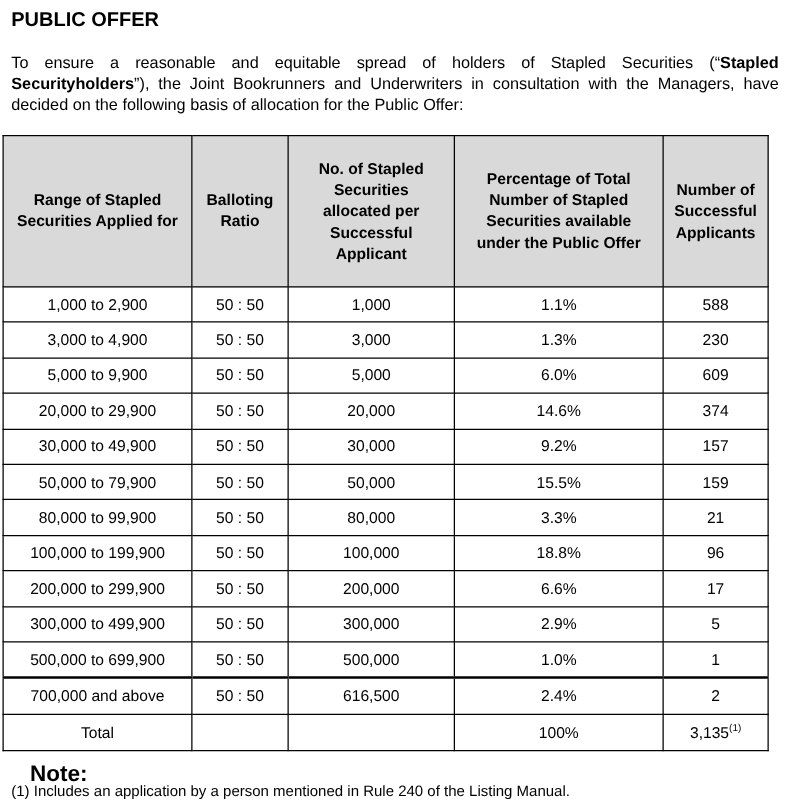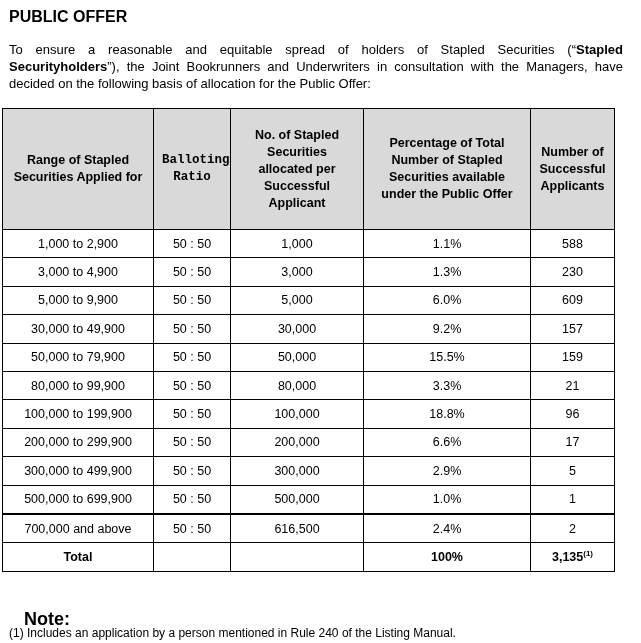--- a/index.html
+++ b/index.html
@@ -58,21 +58,21 @@
       font-size: 12.5px;
     }
     table.alloc td {
       height: 27.4px;
       line-height: 14px;
     }
     table.alloc tr.sep-top td {
       border-top: 2.2px solid #000;
     }
     table.alloc tr.total td {
-      font-weight: bold;
+      font-weight: normal;
       height: 28px;
       margin-top: 27px;
     }
     sup.fn {
       font-size: 8px;
       vertical-align: 5px;
       line-height: 0;
     }
     .note-label {
       position: absolute;
@@ -99,21 +99,21 @@
   <colgroup>
     <col style="width:151px">
     <col style="width:77px">
     <col style="width:133px">
     <col style="width:167px">
     <col style="width:84px">
   </colgroup>
   <thead>
     <tr>
       <th style="padding:0 6px;">Range of Stapled Securities Applied for</th>
-      <th style="padding:12px 8px;font-family:Liberation Mono, monospace;">Balloting Ratio</th>
+      <th style="padding:12px 8px;">Balloting Ratio</th>
       <th style="padding:0 20px;">No. of Stapled Securities allocated per Successful Applicant</th>
       <th style="padding:0 8px;">Percentage of Total Number of Stapled Securities available under the Public Offer</th>
       <th style="padding:4px 3px;">Number of Successful Applicants</th>
     </tr>
   </thead>
   <tbody id="alloc-body">
     <tr>
         <td>1,000 to 2,900</td>
         <td>50 : 50</td>
         <td>1,000</td>
@@ -126,20 +126,27 @@
         <td>3,000</td>
         <td>1.3%</td>
         <td>230</td>
       </tr>
       <tr>
         <td>5,000 to 9,900</td>
         <td>50 : 50</td>
         <td>5,000</td>
         <td>6.0%</td>
         <td>609</td>
+      </tr>
+      <tr>
+        <td>20,000 to 29,900</td>
+        <td>50 : 50</td>
+        <td>20,000</td>
+        <td>14.6%</td>
+        <td>374</td>
       </tr>
       <tr>
         <td>30,000 to 49,900</td>
         <td>50 : 50</td>
         <td>30,000</td>
         <td>9.2%</td>
         <td>157</td>
       </tr>
       <tr>
         <td>50,000 to 79,900</td>

